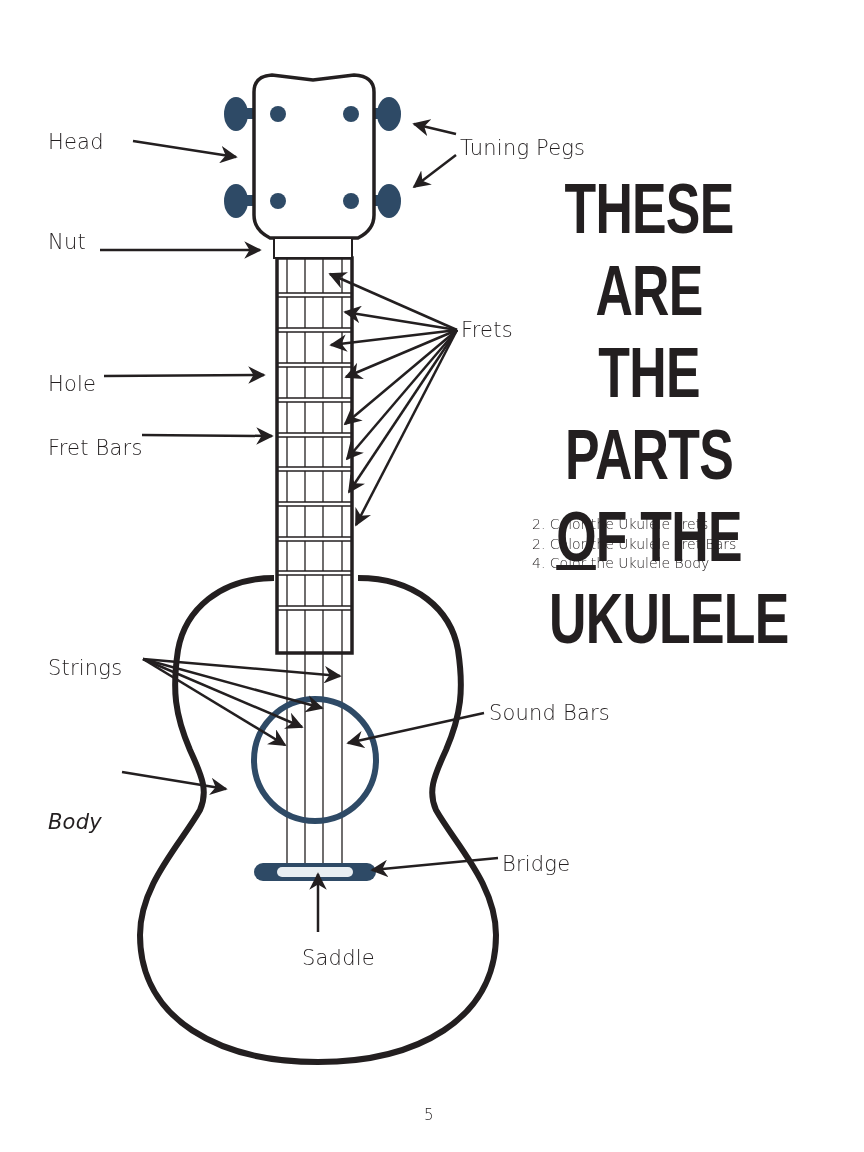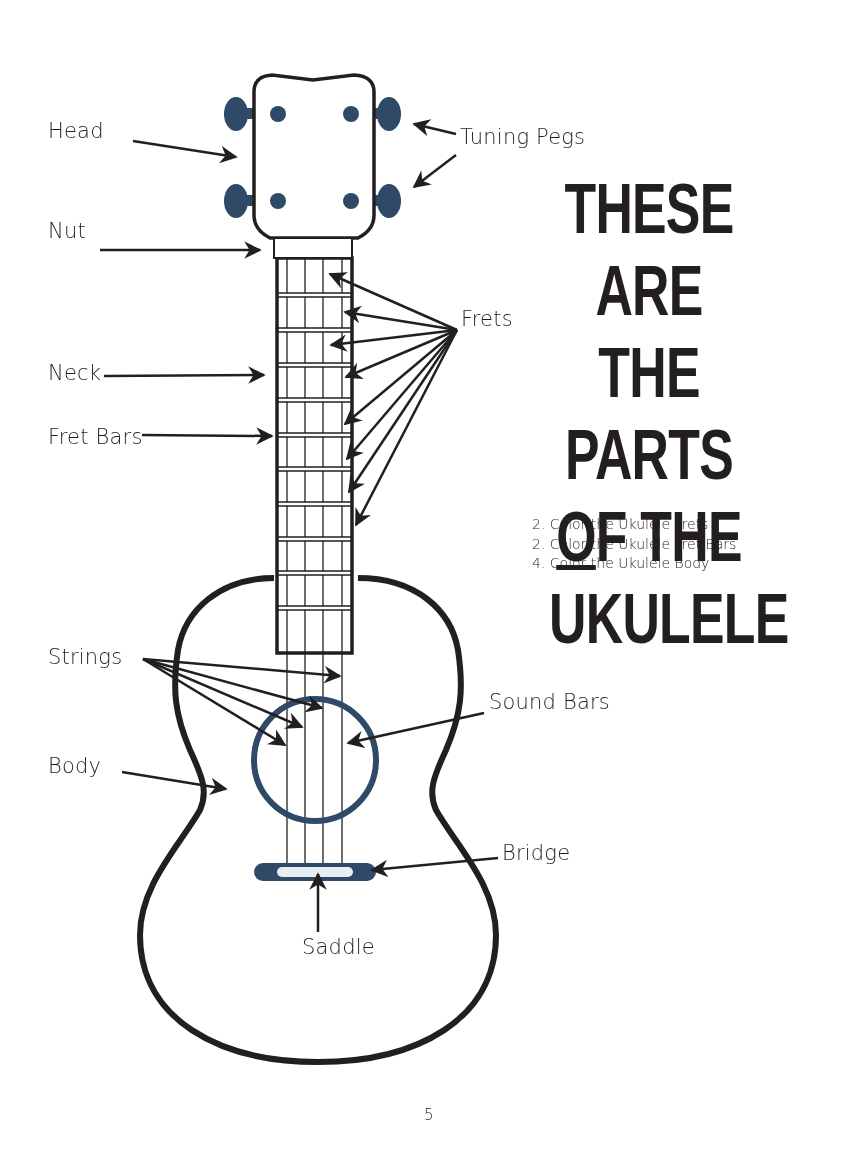--- a/index.html
+++ b/index.html
@@ -1,21 +1,21 @@
 <!DOCTYPE html>
 <html><head>
 <meta charset="utf-8">
 <style>
   html, body { margin: 0; padding: 0; background: #ffffff; }
   body { width: 864px; height: 1152px; position: relative; overflow: hidden;
          font-family: "DejaVu Sans", sans-serif; color: #231f20; }
   .page { position: absolute; left: 0; top: 0; width: 864px; height: 1152px; }
   svg.diagram { position: absolute; left: 0; top: 0; }
   .label { position: absolute; font-family: "DejaVu Sans", sans-serif; font-weight: 200;
-           font-size: 21px; color: #231f20; white-space: nowrap; letter-spacing: 0.2px; }
+           font-size: 21px; color: #231f20; white-space: nowrap; letter-spacing: 0.2px; margin-top: 11px; }
   .logo { position: absolute; left: 684px; top: 44px; width: 140px; height: 52px; }
   .logo .kevs { position: absolute; left: 36px; top: 0px; font-family: "Liberation Serif", serif;
                 font-size: 8px; font-weight: bold; }
   .logo .quick { position: absolute; left: 0; top: 2px; font-family: "Liberation Serif", serif;
                  font-size: 24px; letter-spacing: -0.5px; font-variant: small-caps; }
   .logo .uke { position: absolute; left: 42px; top: 24px; font-family: "Liberation Serif", serif;
                font-size: 24px; font-variant: small-caps; }
   .logo .neckbar { position: absolute; left: 80px; top: 37px; width: 46px; height: 5px; background:#231f20; }
   .logo .headbar { position: absolute; left: 118px; top: 31px; width: 12px; height: 14px; background:#231f20; }
   .title { position: absolute; left: 514px; top: 168px; width: 270px; text-align: center;
@@ -117,25 +117,25 @@
       <line x1="122" y1="772" x2="226" y2="789"></line>
       <line x1="498" y1="858" x2="372" y2="870"></line>
       <line x1="318" y1="932" x2="318" y2="874"></line>
     </g>
   </svg>
 
   <span class="label" style="left:48px; top:119px;">Head</span>
   <span class="label" style="left:460px; top:125px;text-align:center;">Tuning Pegs</span>
   <span class="label" style="left:48px; top:219px;text-align:center;">Nut</span>
   <span class="label" style="left:461px; top:307px;">Frets</span>
-  <span class="label" style="left:48px; top:361px;">Neck</span>
+  <span class="label" style="left:48px; top:361px;">Hole</span>
   <span class="label" style="left:48px; top:425px;">Fret Bars</span>
   <span class="label" style="left:48px; top:645px;">Strings</span>
   <span class="label" style="left:489px; top:690px;">Sound Bars</span>
-  <span class="label" style="left:48px; top:754px;">Body</span>
+  <span class="label" style="left:48px; top:799px;font-style:italic;">Body</span>
   <span class="label" style="left:502px; top:841px;">Bridge</span>
   <span class="label" style="left:302px; top:935px;">Saddle</span>
 
   <div class="title">
     <span class="line">THESE ARE</span>
     <span class="line">THE PARTS</span>
     <span class="line"><span class="u">O</span><span>F THE</span></span>
     <span class="line">UKULELE</span>
   </div>
 

